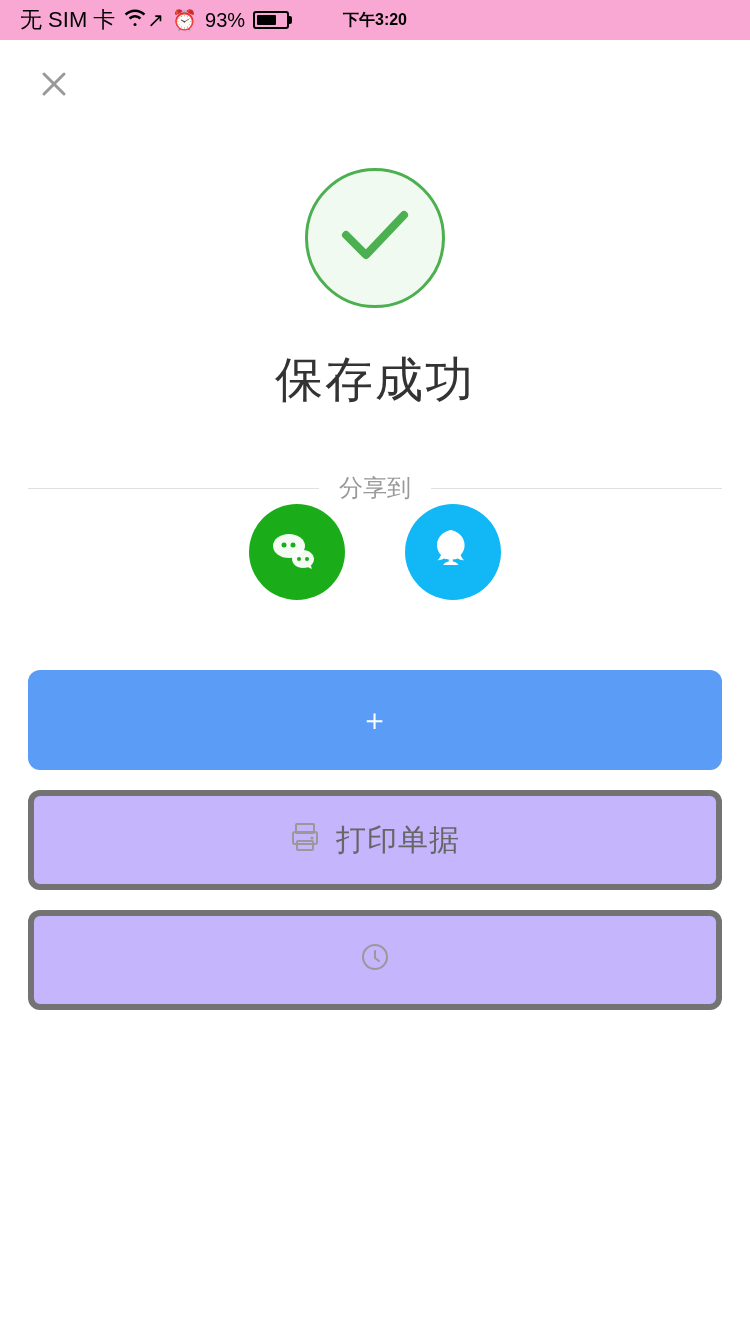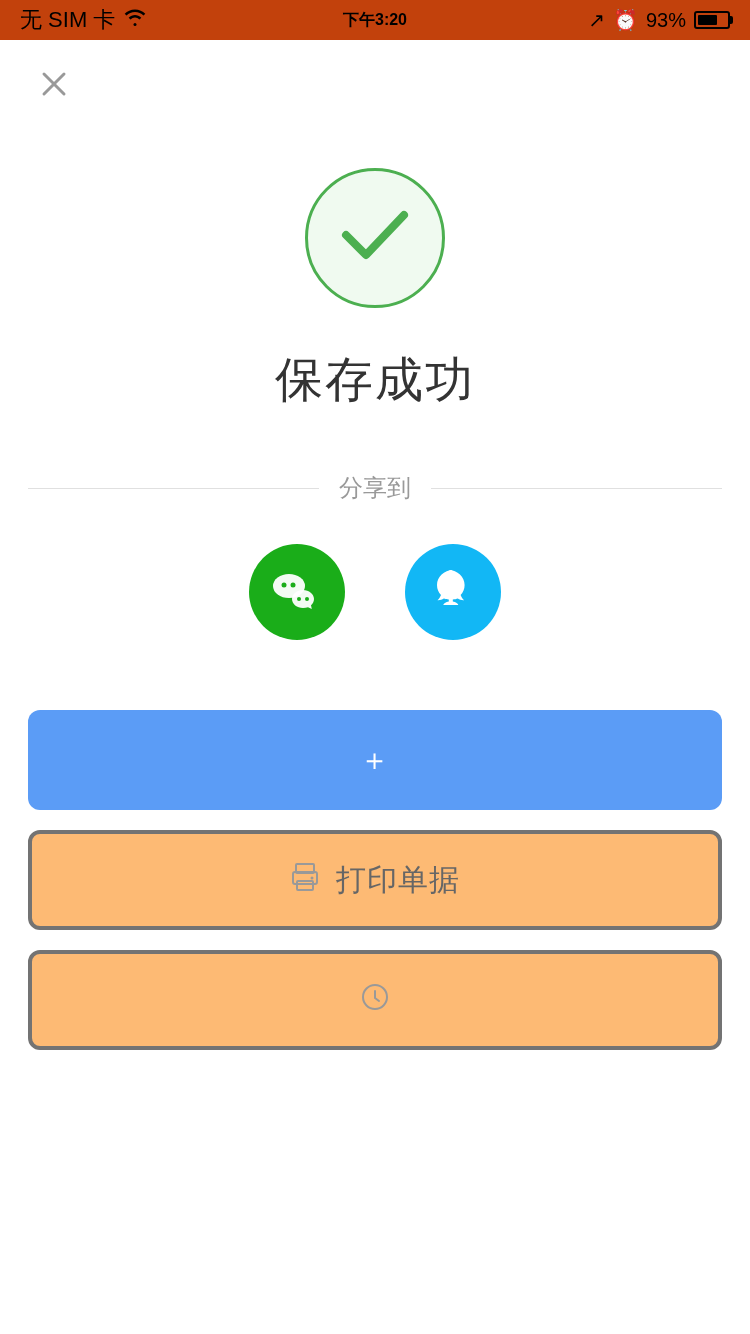--- a/index.html
+++ b/index.html
@@ -10,24 +10,23 @@
       min-height: 1334px;
       background: #ffffff;
       font-family: -apple-system, "PingFang SC", "Helvetica Neue", Arial, sans-serif;
       display: flex;
       flex-direction: column;
     }
 
     
     .status-bar {
       height: 40px;
-      background: #c2410c;
-      display: flex;
-      align-items: center;
-      justify-content: space-between;
+      background: #f9a8d4;
+      display: flex;
+      align-items: center;
       padding: 0 20px;
       flex-shrink: 0;
     }
     .status-left {
       display: flex;
       align-items: center;
       gap: 8px;
       font-size: 22px;
       font-weight: 500;
       color: #000;
@@ -143,21 +142,20 @@
 
     
     .share-section {
       width: 100%;
       margin-bottom: 50px;
     }
     .share-divider {
       display: flex;
       align-items: center;
       gap: 20px;
-      margin-bottom: 40px;
     }
     .divider-line {
       flex: 1;
       height: 1px;
       background: #e0e0e0;
     }
     .share-label {
       font-size: 24px;
       color: #999;
     }
@@ -217,23 +215,23 @@
       cursor: pointer;
       border: none;
       letter-spacing: 1px;
     }
     .action-btn-primary {
       background: #5b9cf6;
       color: #ffffff;
       border: none;
     }
     .action-btn-secondary {
-      background: #fdba74;
+      background: #c4b5fd;
       color: #666;
-      border: 4px solid #737373;
+      border: 6px solid #737373;
     }
   </style>
 </head>
 <body>
 
 <div class="status-bar">
   <div class="status-left">
     <span>无 SIM 卡</span>
     <span>
       <svg width="24" height="18" viewBox="0 0 24 18" fill="none">

